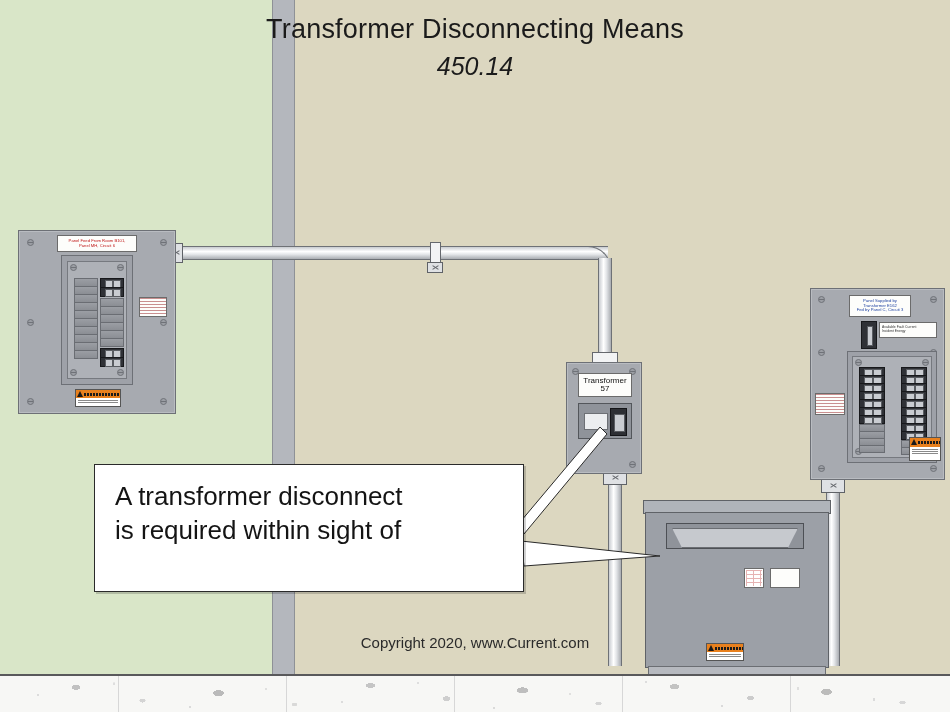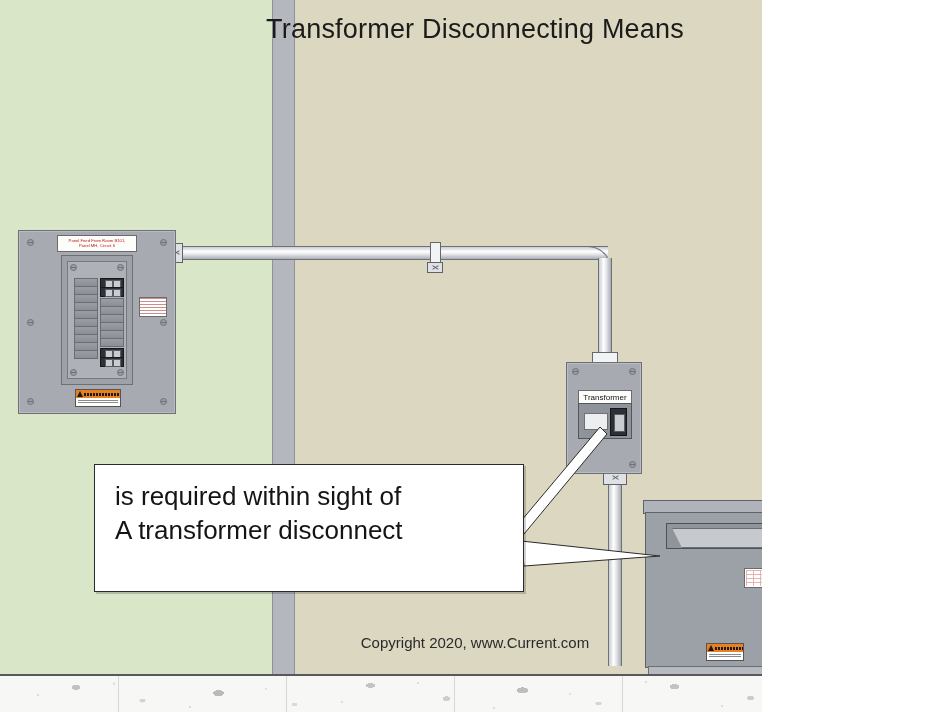--- a/index.html
+++ b/index.html
@@ -1,17 +1,17 @@
 <!DOCTYPE html>
 <html><head>
 <meta charset="utf-8">
 <style>
   html,body{margin:0;padding:0;background:#fff;}
   body{font-family:"Liberation Sans",sans-serif;}
-  #stage{position:relative;width:762px;height:712px;overflow:hidden;background:#dcd7c0;}
+  #stage{position:relative;width:950px;height:712px;overflow:hidden;background:#dcd7c0;}
 
   
   .wall-green{position:absolute;left:0;top:0;width:273px;height:674px;background:#d9e6c8;}
   .wall-tan{position:absolute;left:292px;top:0;width:658px;height:674px;background:#dcd7c0;}
   .wall-tan-gap{position:absolute;left:273px;top:0;width:19px;height:674px;background:#dcd7c0;}
   .column{position:absolute;left:272px;top:0;width:21px;height:674px;background:#b4b7bd;
           border-left:1px solid #8e9196;border-right:1px solid #8e9196;}
 
   
   .floor{position:absolute;left:0;top:674px;width:950px;height:38px;
@@ -129,20 +129,21 @@
 <body>
 
 <div id="stage">
 
   <div class="wall-green"></div>
   <div class="wall-tan-gap"></div>
   <div class="wall-tan"></div>
   <div class="column"></div>
 
   <div class="title">Transformer Disconnecting Means</div>
+  <div class="subtitle">450.14</div>
 
   <div class="cond-h" style="left:168px;top:246px;width:440px;"></div>
   <div class="cond-elbow" style="left:588px;top:246px;width:22px;height:26px;border-width:1px;"></div>
   <div class="cond-v" style="left:598px;top:258px;height:108px;"></div>
   <div class="coupling" style="left:430px;top:242px;width:9px;height:20px;"></div>
   <div class="strap" style="left:427px;top:262px;width:14px;height:9px;"></div>
   <div class="strap" style="left:168px;top:243px;width:13px;height:18px;"></div>
   <div class="coupling" style="left:592px;top:352px;width:24px;height:10px;"></div>
 
   <div class="cond-v" style="left:608px;top:470px;height:196px;"></div>
@@ -213,21 +214,21 @@
     </div>
   </div>
 
   <div class="panel-box" style="left:566px;top:362px;width:74px;height:110px;">
     <div class="screw" style="left:5px;top:5px;"></div>
     <div class="screw" style="right:5px;top:5px;"></div>
     <div class="screw" style="left:5px;bottom:5px;"></div>
     <div class="screw" style="right:5px;bottom:5px;"></div>
 
     <div class="lbl-white" style="left:11px;top:10px;width:52px;height:22px;
-         font-size:8px;flex-direction:column;color:#111;margin-top:17px;">
+         font-size:8px;flex-direction:column;color:#111;">
       <span>Transformer</span>
       <span>57</span>
     </div>
 
     <div class="dis-plate" style="left:11px;top:40px;width:52px;height:34px;">
       <div class="dis-white" style="left:5px;top:9px;width:22px;height:15px;"></div>
       <div class="dis-handle" style="left:31px;top:4px;width:15px;height:26px;">
         <div class="dis-lever" style="left:3px;top:5px;width:9px;height:16px;"></div>
       </div>
     </div>
@@ -334,22 +335,22 @@
     <div class="xfmr-foot" style="left:648px;top:666px;width:176px;height:8px;"></div>
   </div>
 
   <svg style="position:absolute;left:0;top:0;width:950px;height:712px;pointer-events:none;">
     <polygon points="521,521 600,427 607,434 524,534" fill="#ffffff" stroke="#2a2a2a" stroke-width="1"></polygon>
     <polygon points="521,541 660,556 524,566" fill="#ffffff" stroke="#2a2a2a" stroke-width="1"></polygon>
   </svg>
 
   <div class="callout" style="left:94px;top:464px;width:428px;height:126px;">
     <div class="callout-text">
+      <div>A transformer disconnect</div>
       <div>is required within sight of</div>
-      <div>A transformer disconnect</div>
     </div>
   </div>
 
   <div class="copyright">Copyright 2020, www.Current.com</div>
 
   <div class="floor">
     <div class="floor-speck"></div>
     <div class="floor-seam" style="left:118px;"></div>
     <div class="floor-seam" style="left:286px;"></div>
     <div class="floor-seam" style="left:454px;"></div>

